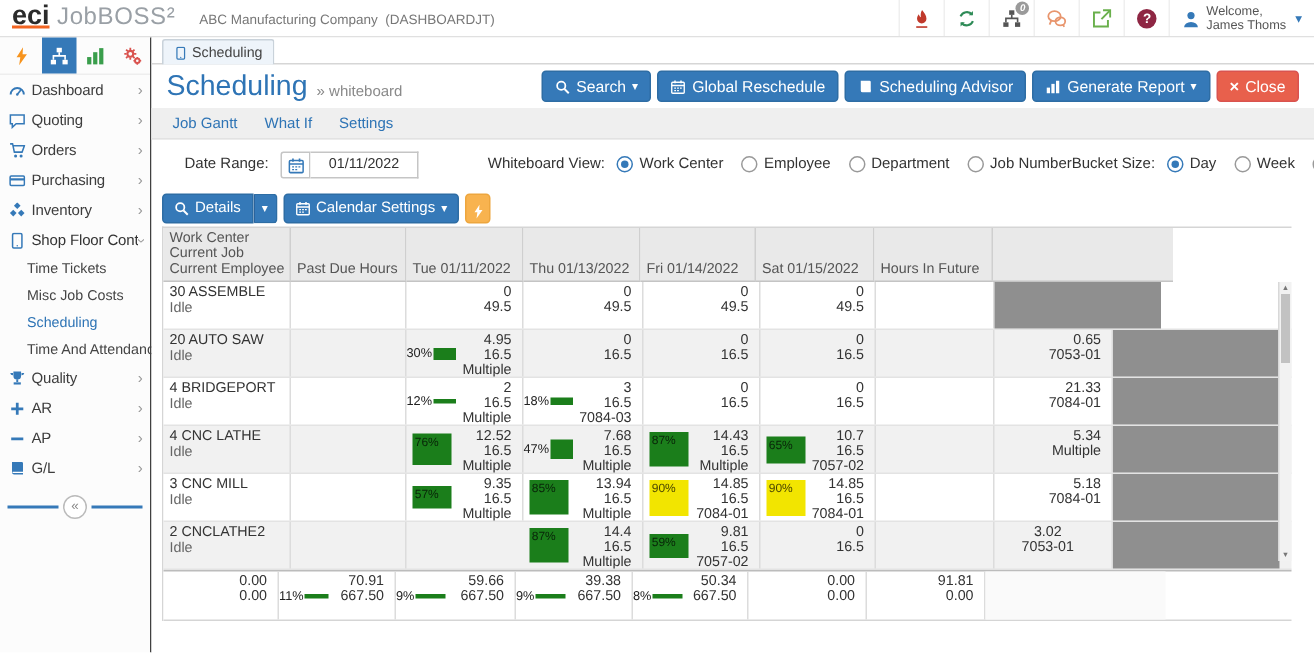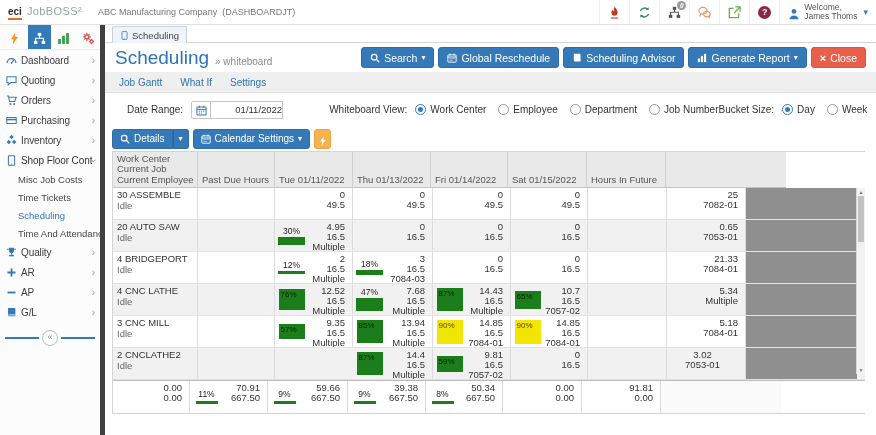--- a/index.html
+++ b/index.html
@@ -1,36 +1,36 @@
 <!DOCTYPE html>
 <html><head>
 <meta charset="utf-8">
 <style>
   html,body{margin:0;padding:0;background:#fff;}
   body{width:876px;height:435px;overflow:hidden;font-family:"Liberation Sans",sans-serif;-webkit-font-smoothing:antialiased;}
   .app{width:876px;height:435px;position:relative;background:#fff;}
   
   .topbar{height:24px;border-bottom:1px solid #e0e0e0;display:flex;align-items:center;background:#fff;}
   .brand{display:flex;align-items:baseline;padding-left:8px;}
-  .eci{font-weight:bold;font-size:10px;color:#2b2b2b;border-bottom:2px solid #f26522;line-height:13px;}
-  .prod{font-size:11px;color:#9aa0a6;letter-spacing:.4px;margin-left:5px;}
+  .eci{font-weight:bold;font-size:18px;color:#2b2b2b;border-bottom:2px solid #f26522;line-height:13px;}
+  .prod{font-size:16px;color:#9aa0a6;letter-spacing:.4px;margin-left:5px;}
   .company{font-size:9px;color:#777;margin-left:16px;}
   .ccode{font-size:9px;color:#777;margin-left:5px;}
   .top-icons{margin-left:auto;display:flex;align-items:center;height:100%;}
   .tib{width:29px;height:24px;display:flex;align-items:center;justify-content:center;border-left:1px solid #efefef;position:relative;}
   .tib svg{width:13px;height:13px;display:block;}
   .badge{position:absolute;top:1px;right:3px;width:9px;height:9px;border-radius:50%;background:#9a9a9a;color:#fff;font-size:6.5px;line-height:9px;text-align:center;font-weight:bold;}
   .helpc{width:13px;height:13px;border-radius:50%;background:#8e2643;color:#fff;font-size:9px;font-weight:bold;line-height:13px;text-align:center;}
   .userbox{display:flex;align-items:center;gap:4px;border-left:1px solid #efefef;height:100%;padding:0 8px 0 8px;}
   .userbox svg{width:12px;height:12px;}
   .welcome{font-size:8.5px;color:#555;line-height:9.5px;}
   .ucaret{color:#3579b8;font-size:9px;margin-left:2px;}
   
   .shell{display:flex;height:410px;}
-  .sidebar{width:100px;border-right:5px solid #404040;background:#fcfcfc;flex:none;display:flex;flex-direction:column;}
+  .sidebar{width:100px;border-right:1px solid #404040;background:#fcfcfc;flex:none;display:flex;flex-direction:column;}
   .app-tabs{display:flex;height:24px;border-bottom:1px solid #eee;padding-left:3px;gap:2px;}
   .apptab{width:23px;display:flex;align-items:center;justify-content:center;}
   .apptab svg{width:13px;height:13px;}
   .apptab.active{background:#3579b8;}
   .mi{display:flex;align-items:center;height:20px;padding:0 4px;color:#3d3d3d;font-size:10px;letter-spacing:-0.1px;}
   .mi .ic{width:11px;height:11px;margin:0 4px 0 2px;flex:none;}
   .mi .ic svg{width:11px;height:11px;display:block;}
   .mi .lbl{flex:1;white-space:nowrap;overflow:hidden;}
   .mi .chev{color:#999;font-size:10px;display:inline-block;margin-right:1px;}
   .mi.expanded .lbl{color:#333;}
@@ -56,21 +56,21 @@
   .btn.red{background:#e8604c;border-color:#d9534f;}
   .btn .caret{font-size:8px;}
   .btn .x{font-weight:bold;font-size:11px;line-height:10px;}
   .subnav{height:20px;background:#efefef;border-bottom:1px solid #e2e2e2;display:flex;align-items:center;padding-left:14px;gap:18px;}
   .snlink{font-size:10px;color:#2e74b5;cursor:pointer;}
   .filterrow{height:33px;display:flex;align-items:center;font-size:10px;color:#333;}
   .flabel{white-space:nowrap;}
   .ml22{margin-left:22px;} .ml46{margin-left:46px;}
   .mini-cal{margin-left:8px;width:20px;height:18px;border:1px solid #c5c5c5;background:#fff;display:flex;align-items:center;justify-content:center;border-radius:2px 0 0 2px;box-sizing:border-box;}
   .mini-cal svg{width:11px;height:11px;}
-  .date-input{width:72px;height:18px;border:1px solid #c5c5c5;border-left:none;font-size:9.5px;text-align:right;color:#333;font-family:inherit;box-sizing:border-box;padding:0;}
+  .date-input{width:72px;height:18px;border:1px solid #c5c5c5;border-left:none;font-size:9.5px;text-align:center;color:#333;font-family:inherit;box-sizing:border-box;padding:0;}
   .radios{display:flex;align-items:center;gap:12px;margin-left:8px;}
   .ritem{display:flex;align-items:center;gap:4px;cursor:pointer;white-space:nowrap;}
   .rb{width:11px;height:11px;border:1px solid #999;border-radius:50%;background:#fff;position:relative;box-sizing:border-box;flex:none;}
   .rb.sel{border-color:#3579b8;}
   .rb.sel::after{content:"";position:absolute;top:2px;left:2px;right:2px;bottom:2px;background:#3579b8;border-radius:50%;}
   .grp3{margin-left:auto;}
   .bucket{margin-right:18px;}
   .toolbar{height:25px;display:flex;align-items:center;padding-left:7px;gap:4px;}
   .tbtn{display:flex;align-items:center;gap:4px;height:20px;padding:0 7px;border-radius:3px;border:1px solid #2e6da4;background:#3579b8;color:#fff;font-size:10px;font-family:inherit;cursor:pointer;}
   .tbtn .bi{width:10px;height:10px;} .tbtn .bi svg{width:10px;height:10px;display:block;}
@@ -85,21 +85,21 @@
   .cell{box-sizing:border-box;border-right:1px solid #dcdcdc;flex:none;overflow:hidden;}
   .header{height:36px;}
   .header .cell{background:#e9e9e9;border-right:1px solid #cfcfcf;border-bottom:1px solid #c4c4c4;display:flex;flex-direction:column;justify-content:flex-end;padding:2px 4px;font-size:9.5px;color:#555;line-height:10.5px;white-space:nowrap;}
   .hfiller{border-right:none !important;}
   .drow{height:31px;border-bottom:1px solid #e3e3e3;background:#fff;}
   .drow.alt{background:#f1f1f1;}
   .wc{padding:2px 4px;font-size:9.5px;line-height:10.5px;color:#333;white-space:nowrap;}
   .wc .l2{color:#666;}
   .num{display:flex;flex-direction:column;align-items:flex-end;padding:2px 7px 0 0;font-size:9.5px;line-height:10px;color:#333;}
   .day{display:flex;}
-  .bz{width:33px;display:flex;flex-direction:column;align-items:center;justify-content:center;gap:1px;flex:none;}
+  .bz{width:33px;display:flex;flex-direction:row;align-items:center;justify-content:center;gap:1px;flex:none;}
   .nz{flex:1;display:flex;flex-direction:column;align-items:flex-end;padding:2px 7px 0 0;font-size:9.5px;line-height:10px;color:#333;min-width:0;}
   .pctlbl{font-size:8.5px;color:#222;line-height:9px;}
   .pbar{width:27px;}
   .pblock{width:26px;position:relative;}
   .pblock span{position:absolute;top:1px;left:2px;font-size:8px;color:rgba(0,0,0,.72);}
   .dfiller{background:#8f8f8f;border-right:none !important;}
   .totals{height:32px;border-top:1px solid #bcbcbc;border-bottom:1px solid #d5d5d5;background:#fff;}
   .tfiller{background:#fafafa;border-right:none !important;}
   .tbar{width:22px;height:3px;margin-top:1px;}
   .vscroll{position:absolute;left:743px;top:36px;width:9px;height:186px;background:#f2f2f2;border-left:1px solid #d8d8d8;display:flex;flex-direction:column;align-items:center;font-size:5px;color:#777;box-sizing:border-box;}
@@ -269,22 +269,22 @@
           <div class="mi expanded">
             <span class="ic">
               <svg viewBox="0 0 12 12">
                 <rect x="2.6" y="0.8" width="6.8" height="10.4" rx="0.9" fill="none" stroke="#3579b8" stroke-width="1.1"></rect>
                 <circle cx="6" cy="9.7" r="0.55" fill="#3579b8"></circle>
               </svg>
             </span>
             <span class="lbl">Shop Floor Control</span>
             <span class="chev">›</span>
           </div>
+          <div class="smi">Time Tickets</div>
           <div class="smi">Misc Job Costs</div>
-          <div class="smi">Time Tickets</div>
           <div class="smi selected">Scheduling</div>
           <div class="smi">Time And Attendance</div>
           <div class="mi">
             <span class="ic">
               <svg viewBox="0 0 12 12">
                 <path d="M3.2 0.8h5.6v3a2.8 2.8 0 0 1-5.6 0z" fill="#3579b8"></path>
                 <path d="M0.9 1.8h2v1.6a1.9 1.9 0 0 1-2-1.6zM11.1 1.8h-2v1.6a1.9 1.9 0 0 0 2-1.6z" fill="#3579b8"></path>
                 <rect x="5.3" y="6.4" width="1.4" height="2" fill="#3579b8"></rect>
                 <rect x="3.4" y="8.6" width="5.2" height="1.6" fill="#3579b8"></rect>
               </svg>
@@ -537,24 +537,20 @@
               <div class="bz"></div>
               <div class="nz">
                 <div>0</div>
                 <div>49.5</div>
               </div>
             </div>
             <div class="cell day" style="width: 79px;">
               <div class="bz"></div>
               <div class="nz"></div>
             </div>
-            <div class="cell num" style="width: 79px;">
-              <div>25</div>
-              <div>7082-01</div>
-            </div>
             <div class="cell dfiller" style="width: 111px;"></div>
           </div>
           <div class="trow drow alt">
             <div class="cell wc" style="width: 85px;">
               <div>20 AUTO SAW</div>
               <div class="l2">Idle</div>
             </div>
             <div class="cell num" style="width: 77px;"></div>
             <div class="cell day" style="width: 78px;">
               <div class="bz">

